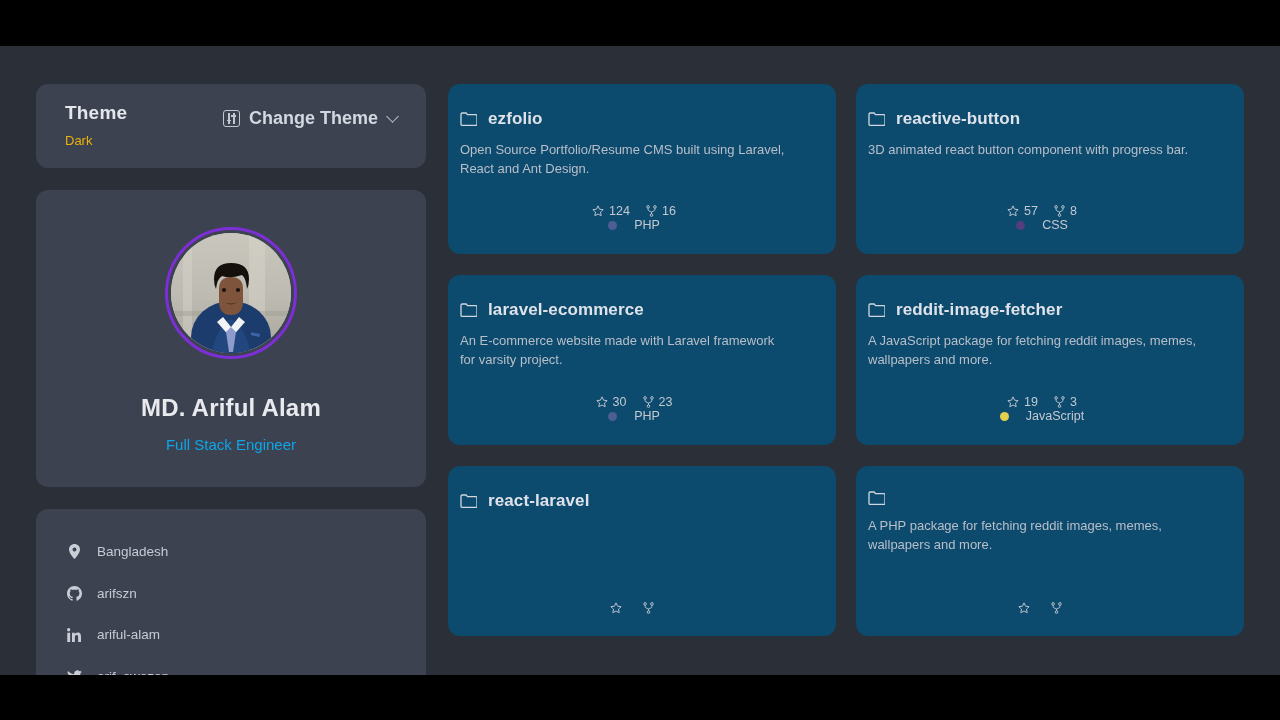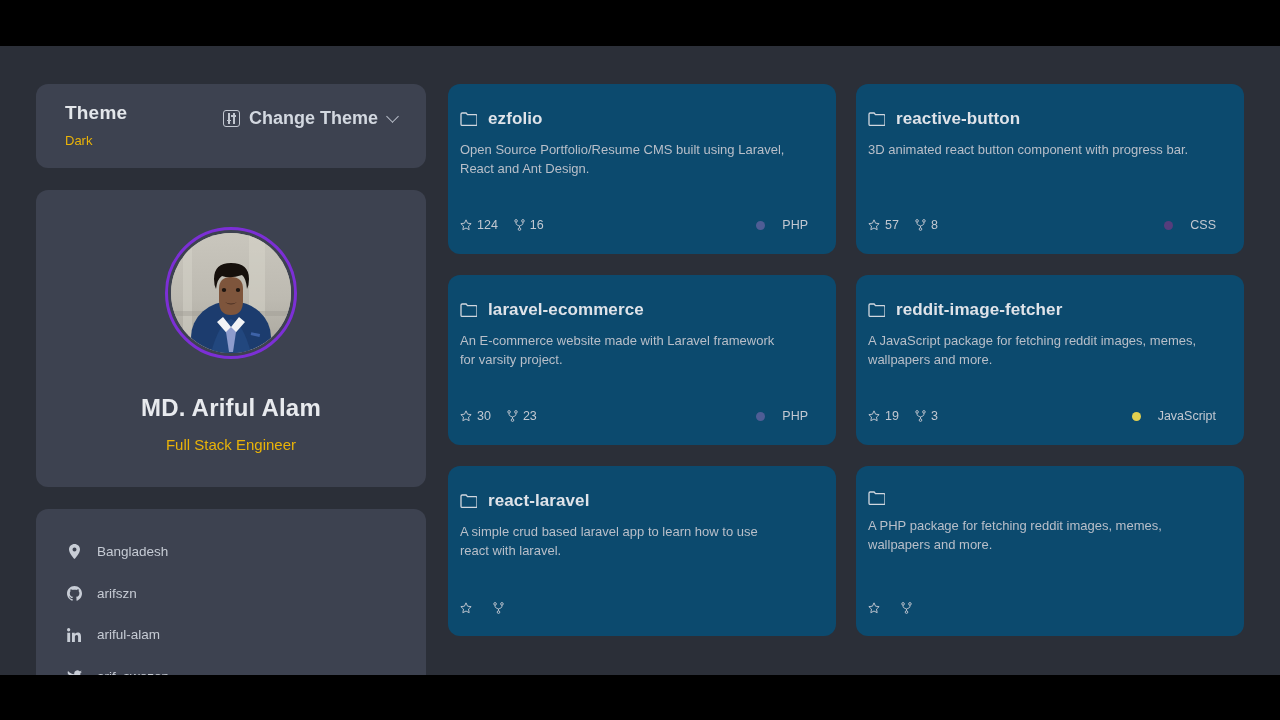--- a/index.html
+++ b/index.html
@@ -75,21 +75,21 @@
   }
   .avatar {
     width:100%; height:100%; border-radius:50%; overflow:hidden;
     background:#b9b6ae; position:relative;
   }
   .avatar svg { display:block; width:100%; height:100%; }
   .profile-name {
     margin-top:35px;
     font-size:24px; font-weight:bold; color:#e8eaee; letter-spacing:.2px;
   }
-  .profile-role { margin-top:14px; font-size:15px; color:#eab308; }
+  .profile-role { margin-top:14px; font-size:15px; color:#0ea5e9; }
 
   
   .social-card { padding:22px 30px 26px 30px; flex:1; }
   .social-item {
     display:flex; align-items:center; gap:15px;
     height:41.5px; cursor:pointer;
   }
   .social-ico {
     width:16px; display:flex; align-items:center; justify-content:center;
     color:#c8cdd6; flex:0 0 16px;
@@ -124,21 +124,21 @@
   .folder-ico { width:17px; height:14px; flex:0 0 17px; }
   .folder-ico svg { display:block; }
   .proj-name { font-size:17px; font-weight:bold; color:#dfe3e9; letter-spacing:.1px; }
   .proj-desc {
     margin-top:11px;
     font-size:13px; line-height:19px; color:#b9bfc9;
     max-width:330px;
   }
   .proj-foot {
     margin-top:auto;
-    display:flex; align-items:center; justify-content:space-between;
+    display:flex; align-items:center; justify-content:space-between;flex-direction:column;
   }
   .stats { display:flex; align-items:center; gap:16px; }
   .stat { display:flex; align-items:center; gap:5px; font-size:12.5px; color:#c3c8d1; }
   .stat svg { display:block; }
   .lang { display:flex; align-items:center; gap:17px; font-size:12.5px; color:#c3c8d1; }
   .lang-dot { width:9px; height:9px; border-radius:50%; flex:0 0 9px; }
 </style>
 </head>
 <body>
 
@@ -389,21 +389,20 @@
 
         <div class="proj-card">
           <div class="proj-top">
             <span class="folder-ico">
               <svg width="17" height="14" viewBox="0 0 17 14">
                   <path d="M1 2.2A1.2 1.2 0 0 1 2.2 1h3.9l1.4 1.7h8.3c.7 0 1.2.5 1.2 1.2v8.3c0 .7-.5 1.2-1.2 1.2H2.2A1.2 1.2 0 0 1 1 12.2V2.2z" fill="none" stroke="#d2d7df" stroke-width="1.3"></path>
                 </svg>
             </span>
             <span class="proj-name">react-laravel</span>
           </div>
-          <div class="proj-desc">A simple crud based laravel app to learn how to use react with laravel.</div>
           <div class="proj-foot">
             <div class="stats">
               <span class="stat">
                 <svg width="12" height="12" viewBox="0 0 14 14">
                     <path d="M7 1l1.8 3.9 4.2.5-3.1 2.9.8 4.2L7 10.5 3.3 12.5l.8-4.2L1 5.4l4.2-.5z" fill="none" stroke="#c3c8d1" stroke-width="1.1" stroke-linejoin="round"></path>
                   </svg>
                 <span></span>
               </span>
               <span class="stat">
                 <svg width="11" height="12" viewBox="0 0 12 14">

